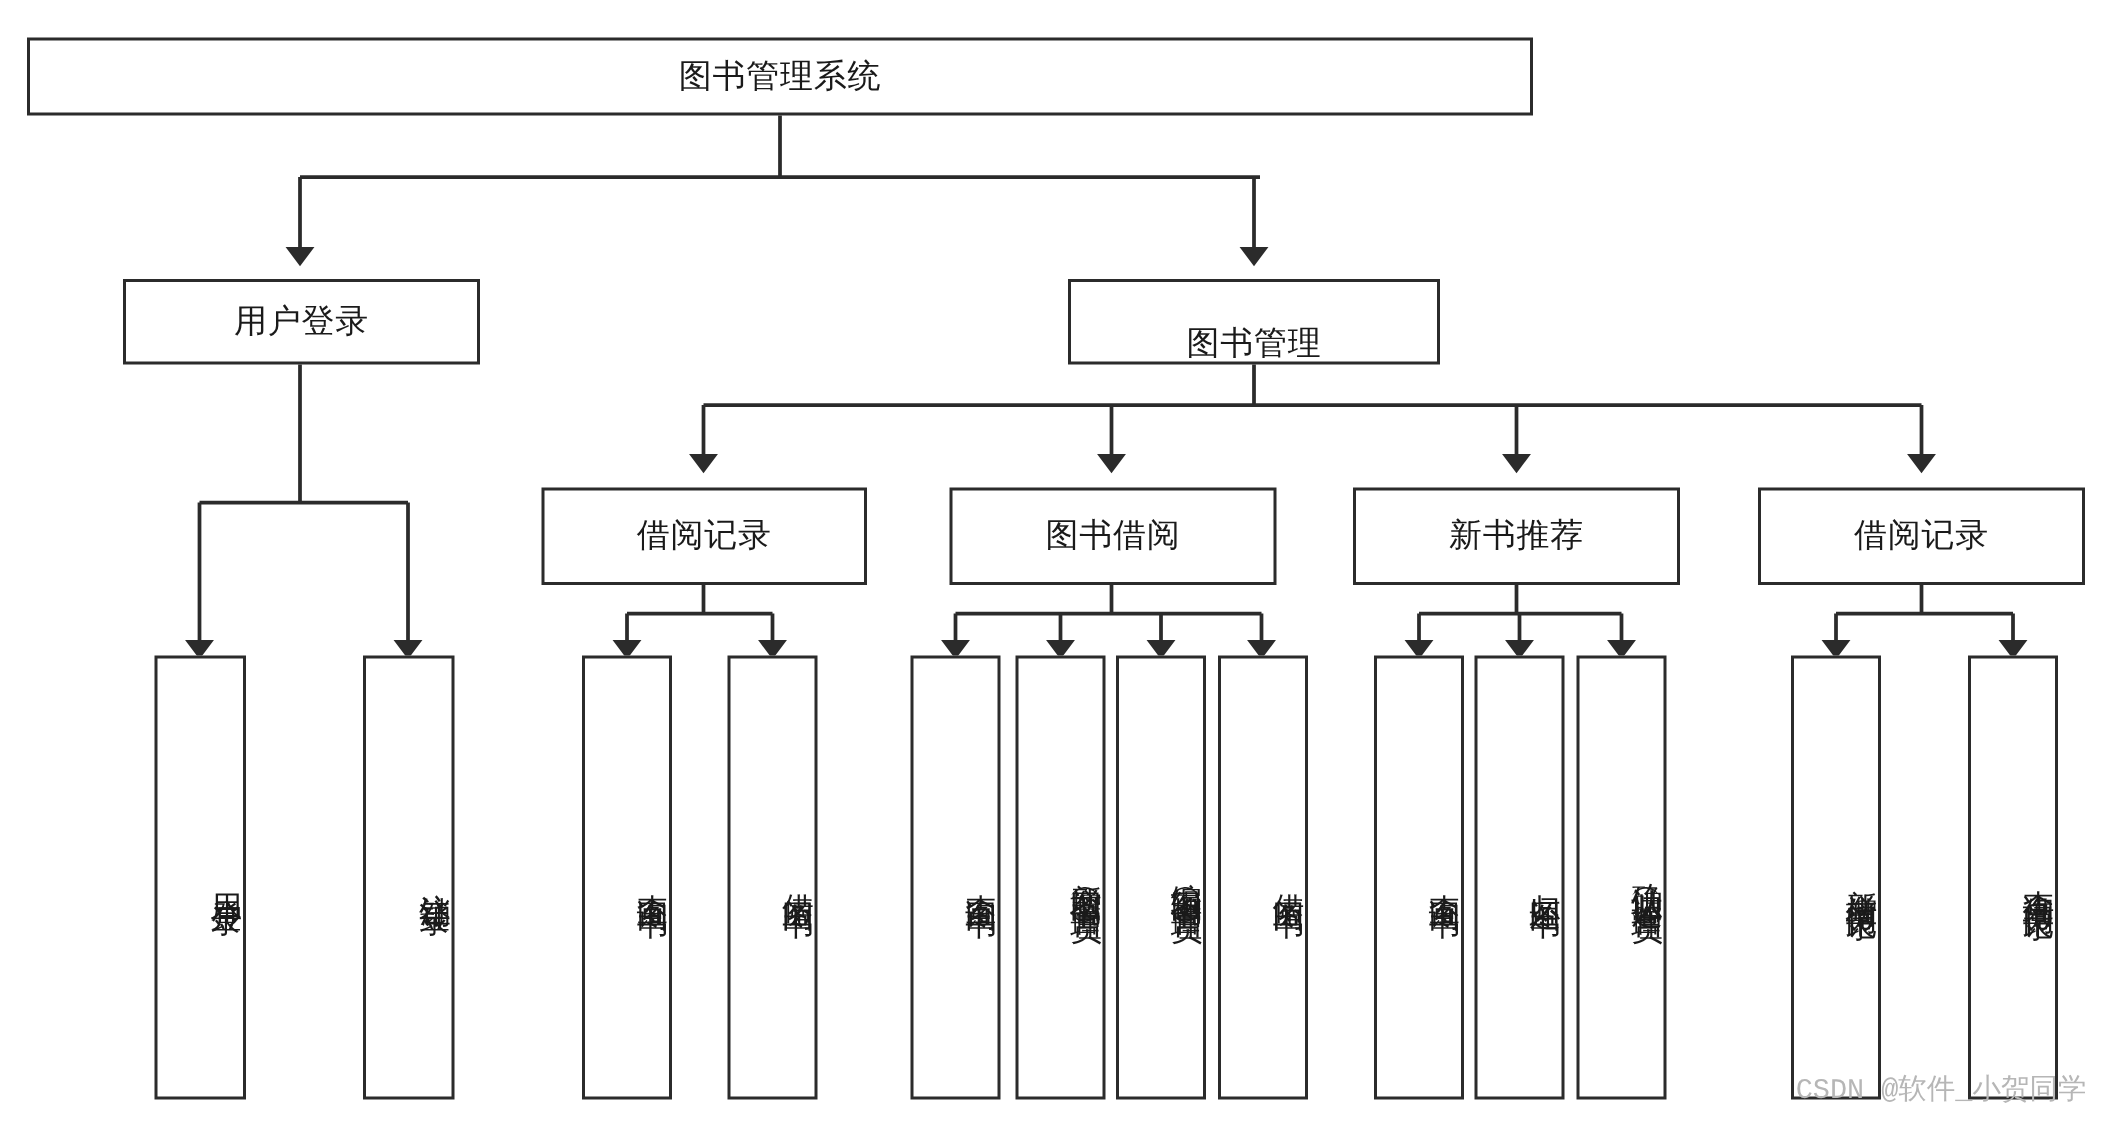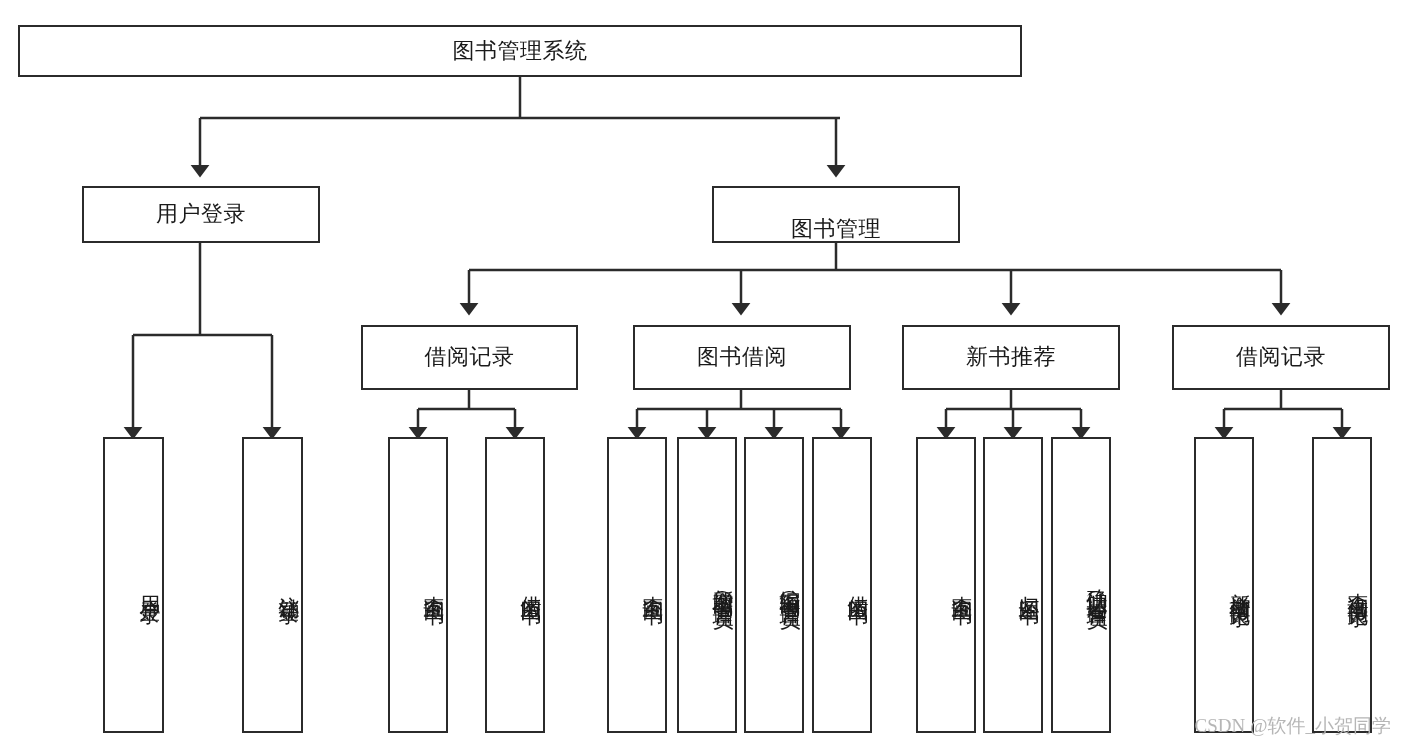--- a/index.html
+++ b/index.html
@@ -57,21 +57,21 @@
     letter-spacing: 3px;
     display: block;
   }
   #watermark {
     position: absolute;
     right: 14px;
     bottom: 8px;
     font-size: 19px;
     color: #b6b6b6;
     white-space: nowrap;
-    font-family: Liberation Serif, serif;
+    font-family: Liberation Mono, monospace;
   }
 </style>
 </head>
 <body>
 
 <div id="stage">
 
   <svg id="wires" viewBox="0 0 1405 747" xmlns="http://www.w3.org/2000/svg">
     <defs>
       <marker id="arrow" markerWidth="9" markerHeight="9" refX="2.2" refY="4.5" orient="auto" markerUnits="strokeWidth">

